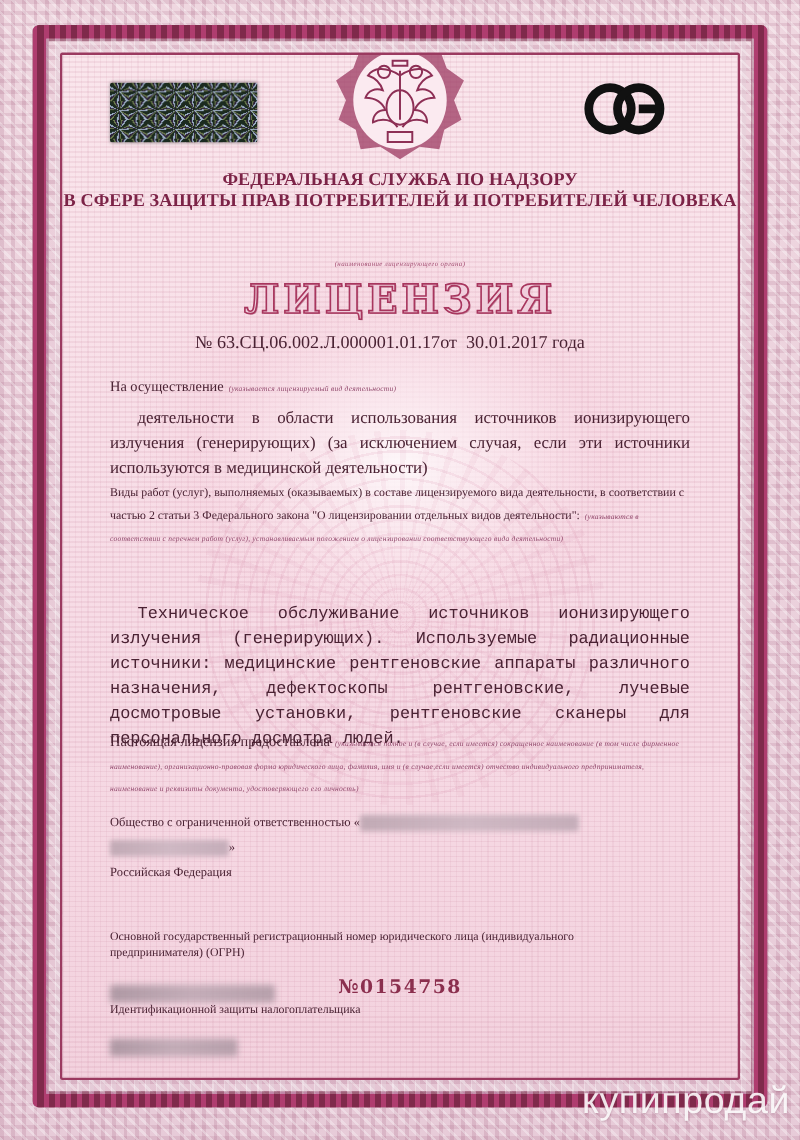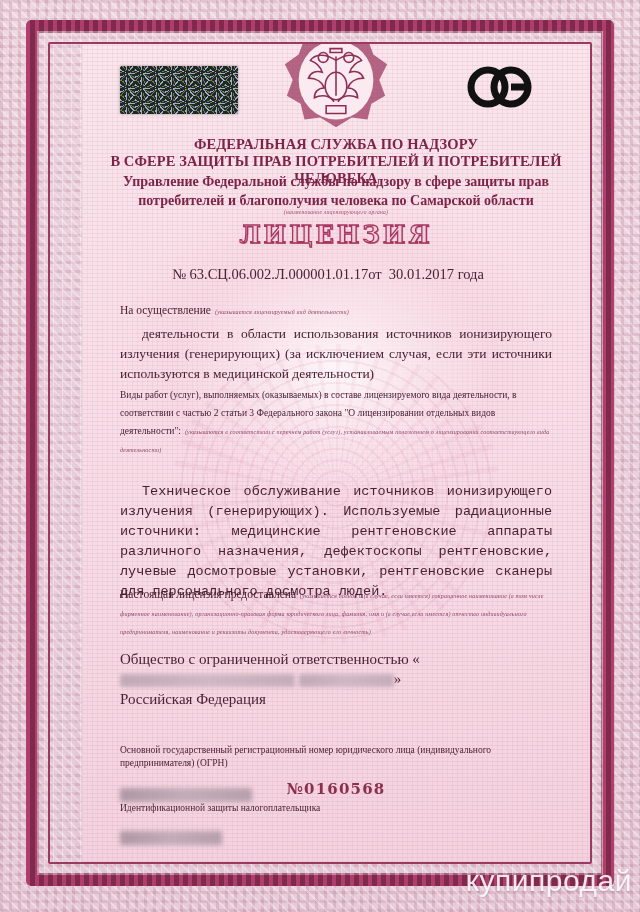--- a/index.html
+++ b/index.html
@@ -43,21 +43,21 @@
         overflow:hidden;
         background:
           radial-gradient(ellipse 230px 190px at 50% 40%,
             rgba(255,255,255,.85), rgba(255,255,255,0) 70%),
           radial-gradient(ellipse 300px 240px at 50% 38%,
             rgba(243,186,205,.55), rgba(255,255,255,0) 72%),
           repeating-linear-gradient(0deg,
             rgba(196,122,150,.13) 0 1px, rgba(255,255,255,0) 1px 4px),
           repeating-linear-gradient(90deg,
             rgba(196,122,150,.10) 0 1px, rgba(255,255,255,0) 1px 5px),
-          linear-gradient(#fae6ec,#f7dce6 55%,#f3d2de); margin-left: 32px;}
+          linear-gradient(#fae6ec,#f7dce6 55%,#f3d2de);}
 
   .rosette{position:absolute;left:50%;top:300px;width:330px;height:300px;
         transform:translateX(-50%);pointer-events:none;opacity:.5;
         background:
           repeating-radial-gradient(circle at 50% 50%,
             rgba(214,140,170,.30) 0 2px, rgba(255,255,255,0) 2px 11px),
           repeating-conic-gradient(from 0deg at 50% 50%,
             rgba(214,140,170,.20) 0deg 2deg, rgba(255,255,255,0) 2deg 8deg);
         border-radius:50%;}
 
@@ -83,21 +83,21 @@
   
   .h-org{position:absolute;left:0;right:0;top:92px;text-align:center;
         font-weight:bold;font-size:14.5px;color:#7c2347;
         letter-spacing:.1px;line-height:17px;}
   .h-dept{position:absolute;left:0;right:0;top:128px;text-align:center;
         font-weight:bold;font-size:14px;color:#7c2347;line-height:19px;}
   .h-caption{position:absolute;left:0;right:0;top:165px;text-align:center;
         font-size:5.5px;color:#a24b70;font-style:italic;letter-spacing:.3px;}
 
   .lic-title{position:absolute;left:0;right:0;top:176px;text-align:center;
-        font-size:24px;font-weight:bold;letter-spacing:3px;
+        font-size:32px;font-weight:bold;letter-spacing:3px;
         color:#f0cedc;
         -webkit-text-stroke:1.3px #a8365e;
         text-shadow:1px 1px 0 rgba(140,45,80,.45);
         font-family:"DejaVu Serif",serif;}
 
   .lic-no{position:absolute;left:0;right:16px;top:222px;text-align:center;
         font-size:14.5px;color:#4a2233;}
 
   
   .blk{position:absolute;left:38px;right:38px;color:#4a2233;}
@@ -110,21 +110,21 @@
 
   .sec-views{top:340px;}
   .views-text{font-size:9.5px;line-height:13px;text-align:justify;}
 
   .sec-main{top:432px;font-family:Liberation Mono, monospace;}
   .sec-grant{top:540px;}
   .sec-name{top:605px;}
   .sec-ogrn{top:700px;}
   .sec-inn{top:758px;}
 
-  .name-line{font-size:15px;line-height:20px;color:#4a2233;}
+  .name-line{font-size:10px;line-height:20px;color:#4a2233;}
   .blur{display:inline-block;vertical-align:middle;height:13px;
         background:linear-gradient(90deg,#b9a3ae,#c9b4bf,#bda7b3);
         filter:blur(2.2px);opacity:.85;border-radius:2px;}
   .blur-blk{display:block;height:14px;margin:4px 0;
         background:linear-gradient(90deg,#9e8b96,#b8a4af,#a8949f);
         filter:blur(2.4px);opacity:.8;border-radius:2px;}
 
   .serial{position:absolute;left:0;right:0;bottom:64px;text-align:center;
         font-size:15px;font-weight:bold;color:#8b2f4e;letter-spacing:1.2px;
         font-family:"DejaVu Serif",serif;}
@@ -168,24 +168,20 @@
         <circle cx="24" cy="23" r="17" fill="none" stroke="#111" stroke-width="7"></circle>
         <circle cx="47" cy="23" r="17" fill="none" stroke="#111" stroke-width="7"></circle>
         <path d="M47 23 h18" stroke="#111" stroke-width="7" fill="none"></path>
       </svg>
 
       <div class="h-org">
         <div>ФЕДЕРАЛЬНАЯ СЛУЖБА ПО НАДЗОРУ</div>
         <div>В СФЕРЕ ЗАЩИТЫ ПРАВ ПОТРЕБИТЕЛЕЙ И ПОТРЕБИТЕЛЕЙ  ЧЕЛОВЕКА</div>
       </div>
 
-      <div class="h-dept">
-        <div>Управление Федеральной службы по надзору в сфере защиты прав</div>
-        <div>потребителей и благополучия человека по Самарской области</div>
-      </div>
       <div class="h-caption">(наименование лицензирующего органа)</div>
 
       <div class="lic-title">ЛИЦЕНЗИЯ</div>
 
       <div class="lic-no">
         <span>№</span>
         <span>63.СЦ.06.002.Л.000001.01.17</span><span>от</span>
         &nbsp;<span>30.01.2017 года</span>
       </div>
 
@@ -222,18 +218,18 @@
         <div class="views-text">Основной государственный регистрационный номер  юридического лица (индивидуального</div>
         <div class="views-text">предпринимателя) (ОГРН)</div>
         <div class="blur-blk" style="width:132px;margin-top:18px"></div>
       </div>
 
       <div class="blk sec-inn">
         <div class="views-text">Идентификационной защиты налогоплательщика</div>
         <div class="blur-blk" style="width:102px;margin-top:16px"></div>
       </div>
 
-      <div class="serial">№0160568</div>
+      <div class="serial">№0154758</div>
     </div>
   </div>
 
   <div class="watermark">купипродай</div>
 </div>
 
 </body></html>

